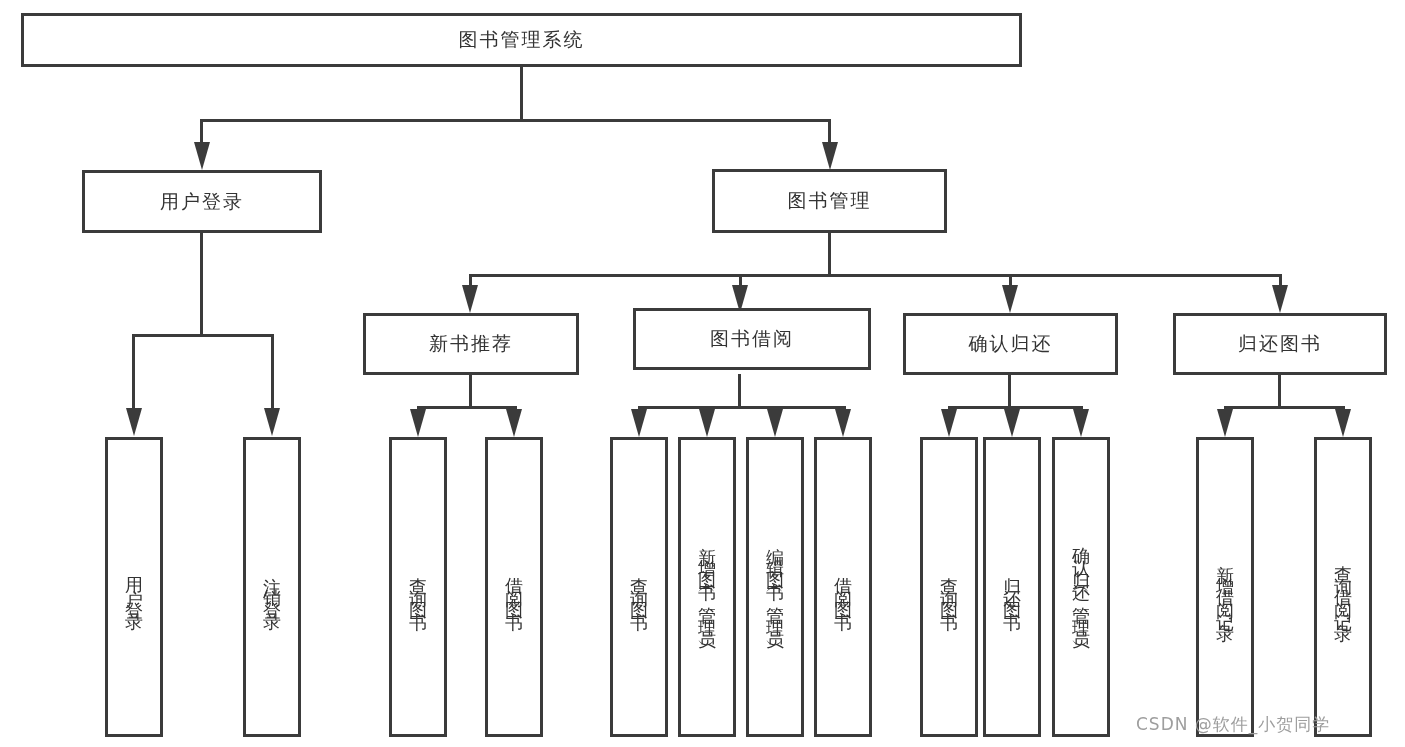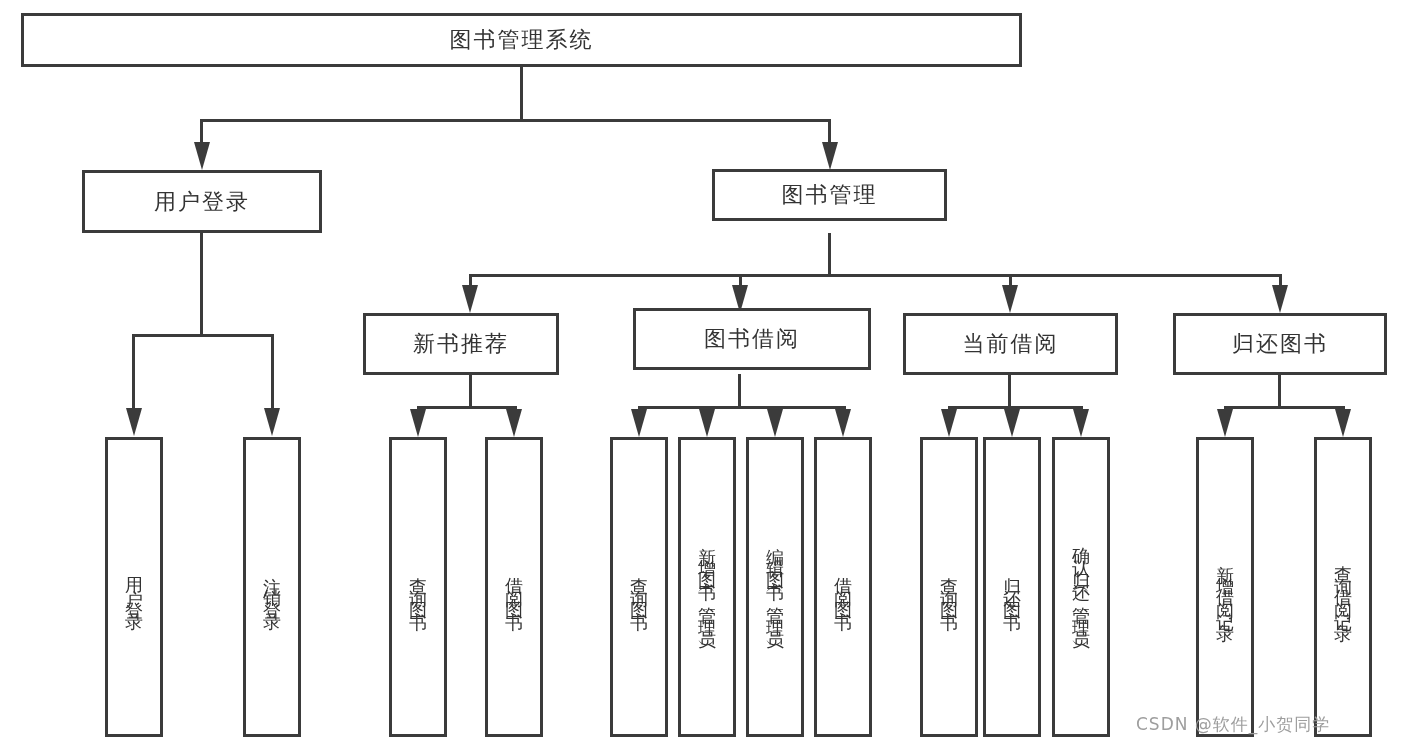--- a/index.html
+++ b/index.html
@@ -13,21 +13,21 @@
     position:relative;width:1405px;height:747px;background:var(--bg);
     overflow:hidden;
     font-family:"DejaVu Sans","Liberation Sans",sans-serif;
     color:var(--text);
   }
   .box{
     position:absolute;box-sizing:border-box;background:#fff;
     border:3px solid var(--line);
     display:flex;align-items:center;justify-content:center;
   }
-  .hbox{font-size:22px;letter-spacing:2px;}
+  .hbox{font-size:19px;letter-spacing:2px;}
   .leaf{font-size:18px;}
   .vtext{
     writing-mode:vertical-rl;text-orientation:mixed;
     letter-spacing:12px;line-height:1;white-space:nowrap;
   }
   i.vl,i.hl{position:absolute;background:var(--line);display:block;}
   i.vl{width:3px;}
   i.hl{height:3px;}
   i.ar{
     position:absolute;display:block;width:0;height:0;
@@ -52,21 +52,21 @@
   <i class="vl" style="left:520px;top:67px;height:53px"></i>
   <i class="hl" style="left:200px;top:119px;width:631px"></i>
   <i class="vl" style="left:200px;top:119px;height:24px"></i>
   <i class="vl" style="left:828px;top:119px;height:24px"></i>
   <i class="ar" style="left:194px;top:142px"></i>
   <i class="ar" style="left:822px;top:142px"></i>
 
   <div class="box hbox" style="left:82px;top:170px;width:240px;height:63px">
     <span>用户登录</span>
   </div>
-  <div class="box hbox" style="left:712px;top:169px;width:235px;height:52px">
+  <div class="box hbox" style="left:712px;top:169px;width:235px;height:64px">
     <span>图书管理</span>
   </div>
 
   <i class="vl" style="left:200px;top:233px;height:104px"></i>
   <i class="hl" style="left:132px;top:334px;width:142px"></i>
   <i class="vl" style="left:132px;top:334px;height:74px"></i>
   <i class="vl" style="left:271px;top:334px;height:74px"></i>
   <i class="ar" style="left:126px;top:408px"></i>
   <i class="ar" style="left:264px;top:408px"></i>
 
@@ -74,28 +74,28 @@
   <i class="hl" style="left:469px;top:274px;width:813px"></i>
   <i class="vl" style="left:469px;top:274px;height:13px"></i>
   <i class="vl" style="left:739px;top:274px;height:13px"></i>
   <i class="vl" style="left:1009px;top:274px;height:13px"></i>
   <i class="vl" style="left:1279px;top:274px;height:13px"></i>
   <i class="ar" style="left:462px;top:285px"></i>
   <i class="ar" style="left:732px;top:285px"></i>
   <i class="ar" style="left:1002px;top:285px"></i>
   <i class="ar" style="left:1272px;top:285px"></i>
 
-  <div class="box hbox" style="left:363px;top:313px;width:196px;height:62px">
+  <div class="box hbox" style="left:363px;top:313px;width:216px;height:62px">
     <span>新书推荐</span>
   </div>
   <div class="box hbox" style="left:633px;top:308px;width:238px;height:62px">
     <span>图书借阅</span>
   </div>
   <div class="box hbox" style="left:903px;top:313px;width:215px;height:62px">
-    <span>当前借阅</span>
+    <span>确认归还</span>
   </div>
   <div class="box hbox" style="left:1173px;top:313px;width:214px;height:62px">
     <span>归还图书</span>
   </div>
 
   <i class="vl" style="left:469px;top:374px;height:35px"></i>
   <i class="hl" style="left:417px;top:406px;width:100px"></i>
   <i class="ar" style="left:410px;top:409px"></i>
   <i class="ar" style="left:506px;top:409px"></i>
 

